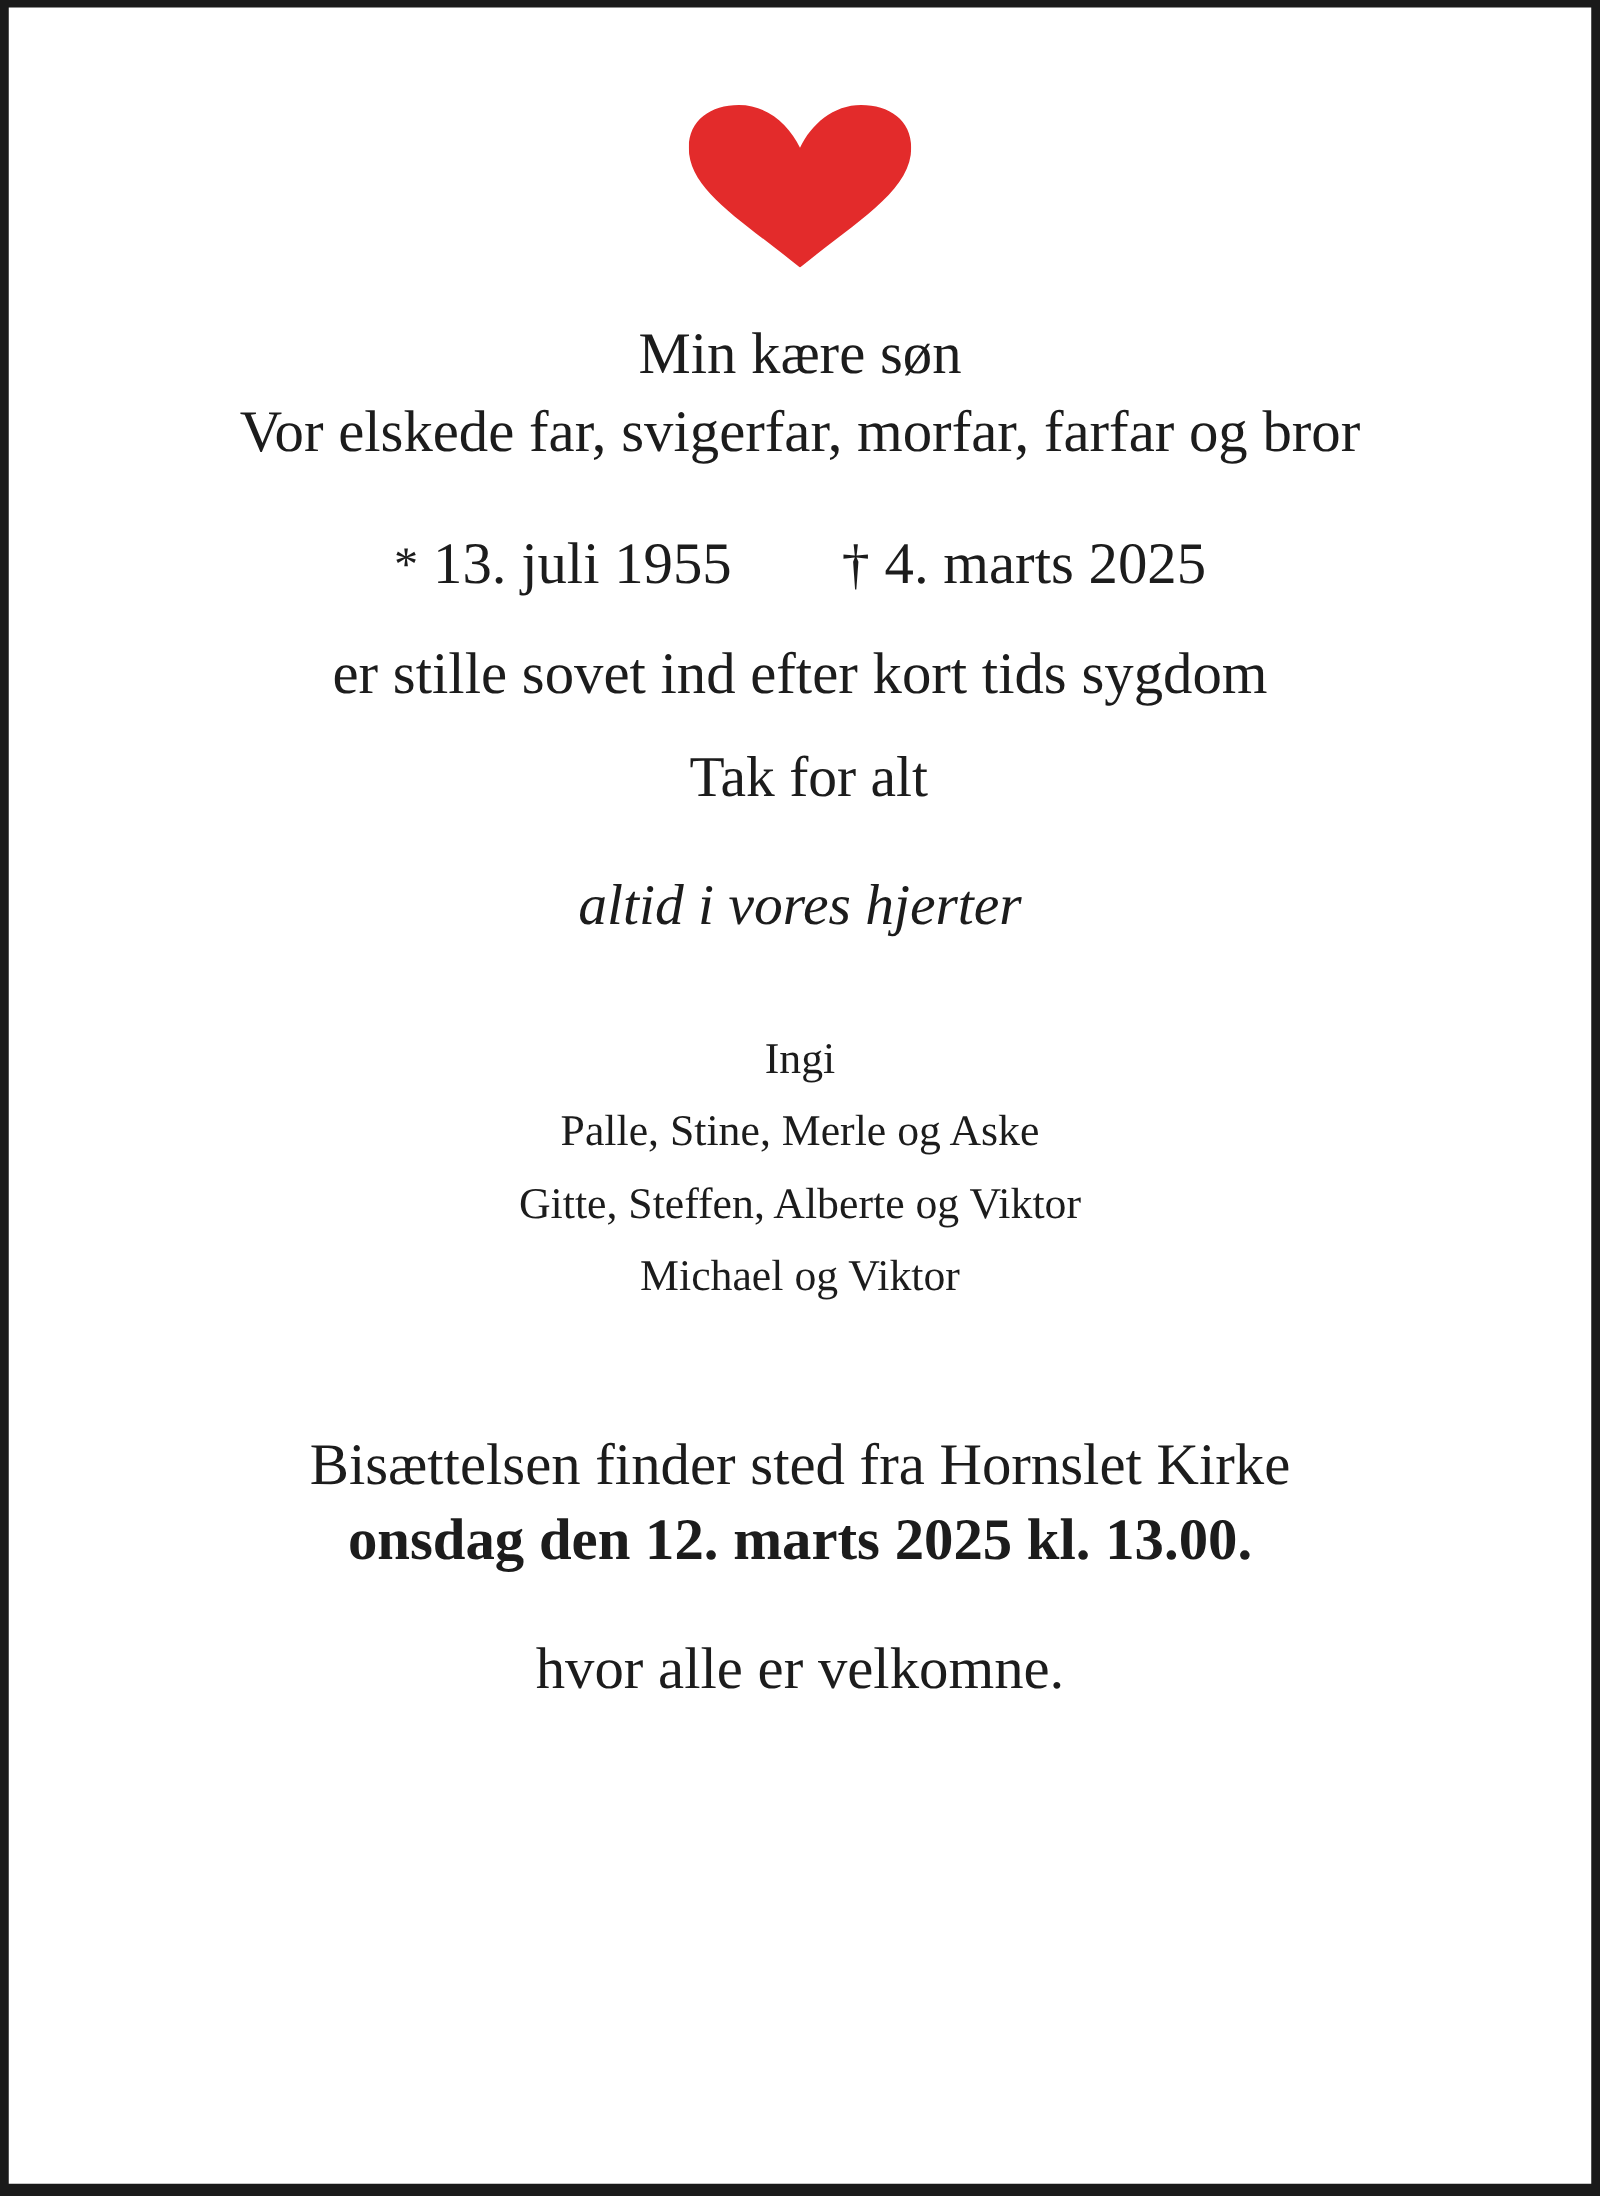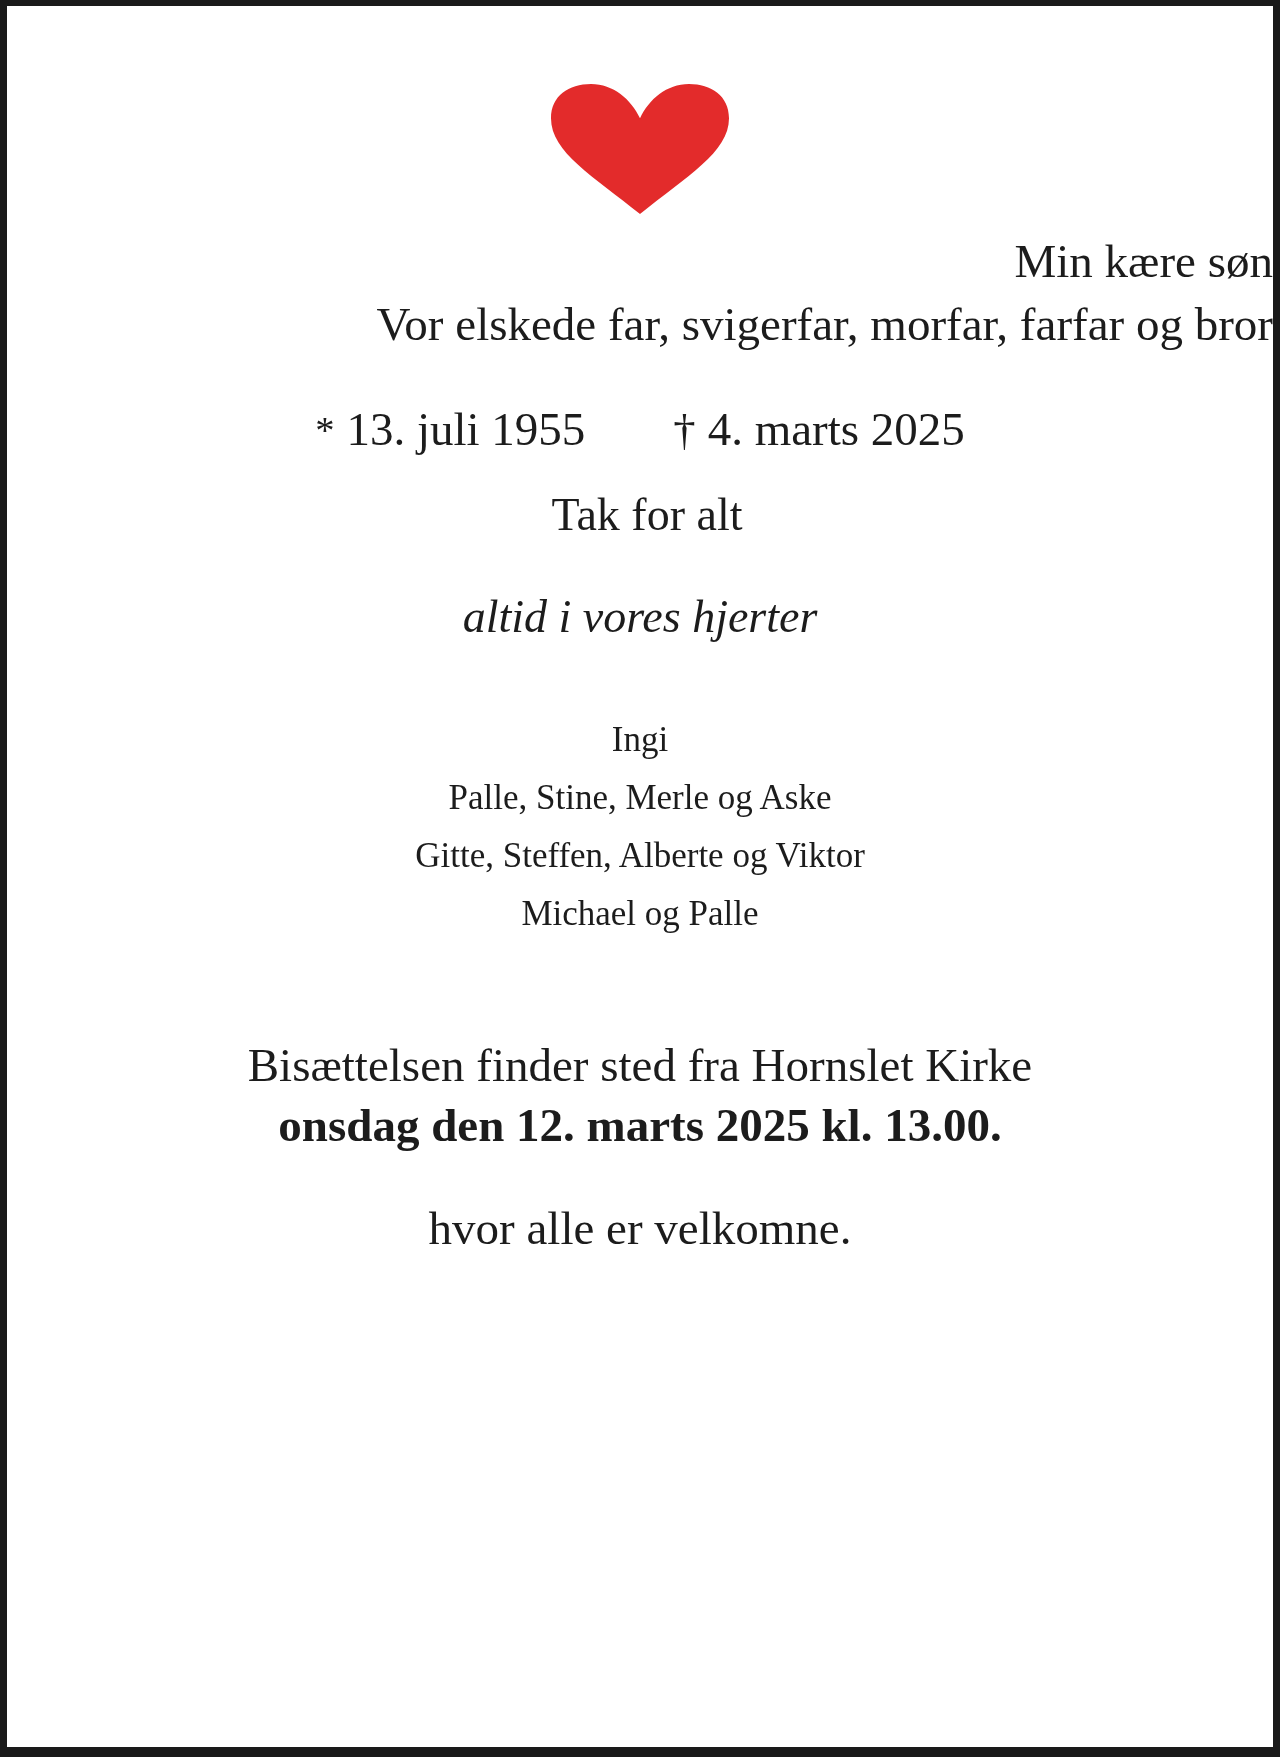--- a/index.html
+++ b/index.html
@@ -24,25 +24,24 @@
     margin-top: 78px;
     height: 130px;
     display: flex;
     justify-content: center;
     align-items: flex-start;
   }
   .heart-wrap svg {
     display: block;
   }
   .intro {
-    margin-top: 16px;
+    margin-top: 38px;
     font-size: 47px;
     line-height: 63px;
     white-space: nowrap;
-    text-align: right;
   }
   .name {
     margin-top: 46px;
     font-size: 78px;
     line-height: 86px;
     font-weight: bold;
     letter-spacing: -1px;
     white-space: nowrap;
   }
   .dates {
@@ -127,32 +126,33 @@
     <span class="date-group">
       <span class="birth-symbol">*</span>
       <span>13. juli 1955</span>
     </span>
     <span class="date-group">
       <span class="death-symbol">†</span>
       <span>4. marts 2025</span>
     </span>
   </div>
 
+  <div class="stille-line">er stille sovet ind efter kort tids sygdom</div>
 
   <div class="tak-line">Tak for alt</div>
 
   <div class="verse">
     <div>altid i vores hjerter</div>
   </div>
 
   <div class="family">
     <div>Ingi</div>
     <div>Palle, Stine, Merle og Aske</div>
     <div>Gitte, Steffen, Alberte og Viktor</div>
-    <div>Michael og Palle</div>
+    <div>Michael og Viktor</div>
   </div>
 
   <div class="funeral">
     <div>Bisættelsen finder sted fra Hornslet Kirke</div>
     <div class="datetime">onsdag den 12. marts 2025 kl. 13.00.</div>
   </div>
 
   <div class="reception">
     <div>hvor alle er velkomne.</div>
   </div>

